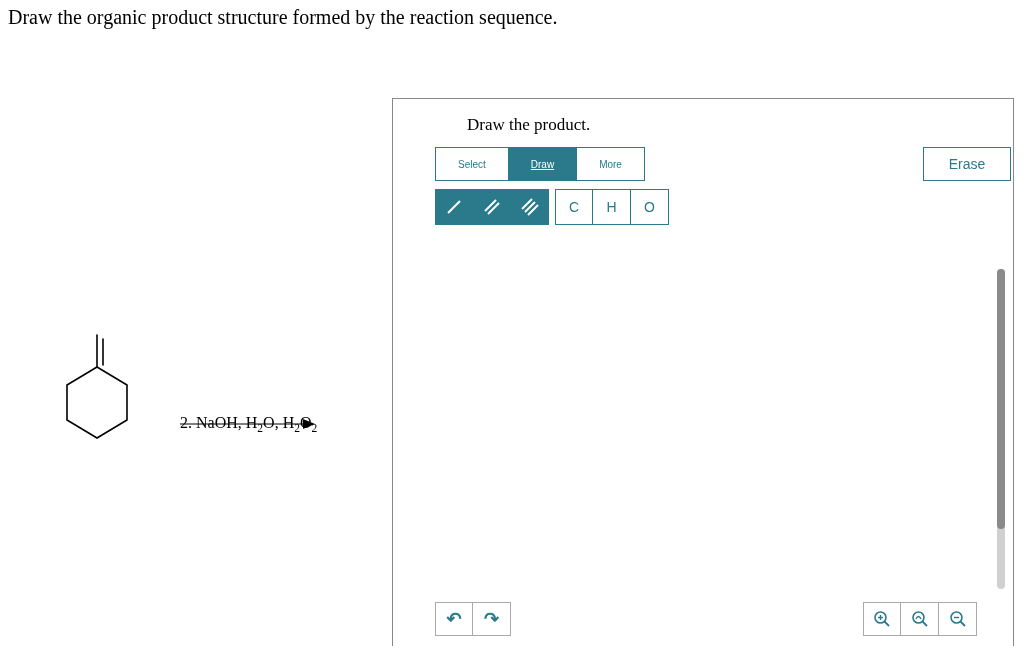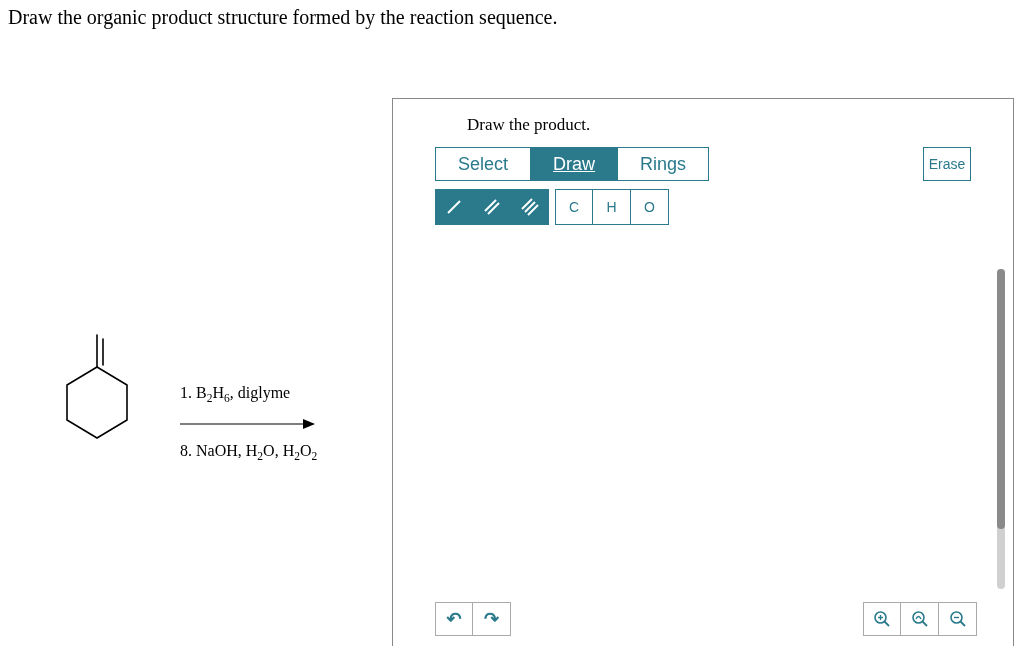--- a/index.html
+++ b/index.html
@@ -5,24 +5,24 @@
   * { box-sizing: border-box; margin: 0; padding: 0; }
   body { font-family: Georgia, 'Times New Roman', serif; font-size: 16px; color: #000; background: #fff; width: 1024px; height: 654px; overflow: hidden; position: relative; }
   .prompt-text { position: absolute; left: 8px; top: 6px; font-size: 20px; }
   .reagents { position: absolute; left: 180px; top: 380px; font-size: 16px; line-height: 1.6; }
   .arrow { position: absolute; left: 180px; top: 418px; width: 135px; }
   .arrow svg { display: block; }
   .editor-panel { position: absolute; left: 392px; top: 98px; width: 622px; height: 548px; border: 1px solid #888; border-bottom: none; background: #fff; }
   .panel-title { position: absolute; left: 42px; top: 16px; font-size: 17px; margin-left: 32px; }
   .toolbar-row { position: absolute; left: 42px; top: 48px; display: flex; align-items: center; gap: 0; }
   .toolbar-row2 { position: absolute; left: 42px; top: 90px; display: flex; }
-  .tab-btn { border: 1px solid #2a7a8c; background: #fff; color: #2a7a8c; font-family: Arial, sans-serif; font-size: 18px; height: 34px; padding: 16px 22px; display: flex; align-items: center; justify-content: center; cursor: pointer; }
+  .tab-btn { border: 1px solid #2a7a8c; background: #fff; color: #2a7a8c; font-family: Arial, sans-serif; font-size: 10px; height: 34px; padding: 16px 22px; display: flex; align-items: center; justify-content: center; cursor: pointer; }
   .tab-btn.active { background: #2a7a8c; color: #fff; text-decoration: underline; }
   .tab-btn + .tab-btn { border-left: none; }
-  .erase-btn { position: absolute; left: 530px; top: 48px; border: 1px solid #2a7a8c; background: #fff; color: #2a7a8c; font-family: Arial, sans-serif; font-size: 14px; width: 48px; height: 34px; display: flex; align-items: center; justify-content: center; cursor: pointer; }
+  .erase-btn { position: absolute; left: 530px; top: 48px; border: 1px solid #2a7a8c; background: #fff; color: #2a7a8c; font-family: Arial, sans-serif; font-size: 14px; width: 88px; height: 34px; display: flex; align-items: center; justify-content: center; cursor: pointer; }
   .tool-btn { width: 38px; height: 36px; border: 1px solid #2a7a8c; background: #fff; color: #2a7a8c; font-family: Arial, sans-serif; font-size: 14px; display: flex; align-items: center; justify-content: center; cursor: pointer; }
   .tool-btn + .tool-btn { border-left: none; }
   .tool-btn.active { background: #2a7a8c; color: #fff; }
   .tool-gap { width: 6px; }
   .canvas { position: absolute; left: 20px; top: 138px; right: 34px; bottom: 46px; background: #fff; }
   .bottom-left { position: absolute; left: 42px; bottom: 10px; display: flex; }
   .bottom-right { position: absolute; right: 36px; bottom: 10px; display: flex; }
   .ctrl-btn { width: 38px; height: 34px; border: 1px solid #aaa; background: #fff; color: #2a7a8c; display: flex; align-items: center; justify-content: center; cursor: pointer; }
   .ctrl-btn + .ctrl-btn { border-left: none; }
   .scrollbar { position: absolute; right: 8px; top: 170px; width: 8px; height: 320px; background: #d0d0d0; border-radius: 4px; }
@@ -41,43 +41,40 @@
 
       <polygon points="55,42 85,60 85,95 55,113 25,95 25,60"></polygon>
 
       <line x1="55" y1="42" x2="55" y2="10"></line>
       <line x1="61" y1="40" x2="61" y2="14"></line>
     </g>
   </svg>
 </div>
 
 <div class="reagents">
-  <div>
-    <span>1. B</span><sub>2</sub><span>H</span><sub>6</sub><span>, diglyme</span>
-  </div>
   <div style="height:30px"></div>
   <div>
-    <span>8. NaOH, H</span><sub>2</sub><span>O, H</span><sub>2</sub><span>O</span><sub>2</sub>
+    <span>2. NaOH, H</span><sub>2</sub><span>O, H</span><sub>2</sub><span>O</span><sub>2</sub>
   </div>
 </div>
 
 <div class="arrow">
   <svg width="135" height="12" viewBox="0 0 135 12">
     <line x1="0" y1="6" x2="126" y2="6" stroke="#000" stroke-width="1.2"></line>
     <polygon points="135,6 123,1 123,11" fill="#000"></polygon>
   </svg>
 </div>
 
 <div class="editor-panel">
   <div class="panel-title">Draw the product.</div>
 
   <div class="toolbar-row">
     <div class="tab-btn">Select</div>
     <div class="tab-btn active">Draw</div>
-    <div class="tab-btn">Rings</div>
+    <div class="tab-btn">More</div>
   </div>
   <div class="erase-btn">Erase</div>
 
   <div class="toolbar-row2">
     <div class="tool-btn active">
       <svg width="18" height="18">
           <line x1="3" y1="15" x2="15" y2="3" stroke="#fff" stroke-width="2"></line>
         </svg>
     </div>
     <div class="tool-btn active">

